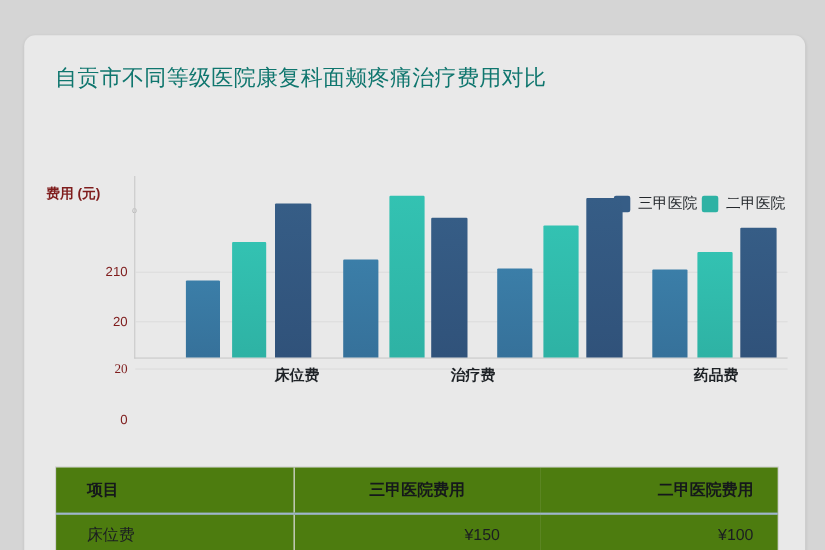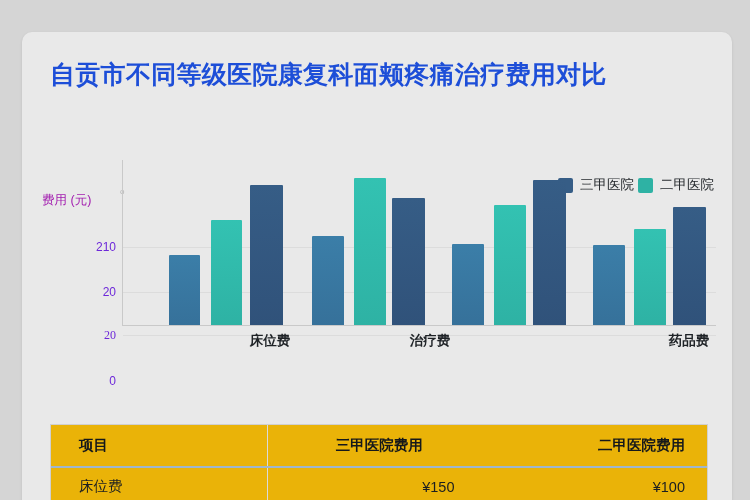--- a/index.html
+++ b/index.html
@@ -18,43 +18,43 @@
     width: 710px; height: 480px;
     background: #e9e9e9;
     border-radius: 10px 10px 0 0;
     box-shadow: 0 1px 3px rgba(0,0,0,.10);
     overflow: hidden;
   }
 
   
   #titlebox { position: absolute; left: 28px; top: 28px; width: 660px; }
   #title {
-    font-size: 25px; font-weight: bold; color: #1d4ed8;
+    font-size: 20px; font-weight: normal; color: #0f766e;
     letter-spacing: .3px; white-space: nowrap; line-height: 1.12;
   }
   #subtitle {
     margin-top: 9px;
     font-size: 17px; color: #24282c; letter-spacing: .2px;
     white-space: nowrap;
   }
 
   
   #chart { position: absolute; left: 0; top: 118px; width: 710px; height: 250px; }
   #ylabel {
-    position: absolute; left: 20px; top: 42px;
-    font-size: 12.5px; font-weight: normal; color: #a21caf;
+    position: absolute; left: 20px; top: 18px;
+    font-size: 12.5px; font-weight: bold; color: #7f1d1d;
     white-space: nowrap;
   }
   #ylabel-mark {
     position: absolute; left: 98px; top: 37px;
     font-size: 8px; color: #b3b3b3;
   }
   .ytick {
     position: absolute; right: 0; width: 56px;
-    text-align: right; font-size: 12px; color: #6d28d9;
+    text-align: right; font-size: 12px; color: #7f1d1d;
     transform: translateY(-7px);
   }
   #yticks { position: absolute; left: 32px; top: 0; width: 62px; height: 250px; }
 
   #plot {
     position: absolute; left: 100px; top: 10px;
     width: 594px; height: 166px;
     border-left: 1px solid #c9c9c9;
     border-bottom: 1px solid #c9c9c9;
   }
@@ -91,21 +91,21 @@
     width: 658px;
     background: #ececec;
     border: 1px solid #d0d0d0;
     border-collapse: collapse;
   }
   #table table { width: 100%; border-collapse: collapse; }
   #table th, #table td {
     padding: 9px 14px;
     font-size: 14.5px;
     border-bottom: 1px solid #dadada;
-    background: #eab308;
+    background: #4d7c0f;
   }
   #table thead th {
     font-weight: bold; color: #15181b;
     border-bottom: 2px solid #9fb6cc;
     padding: 11px 14px;
   }
   #table tbody td { color: #1b1e21; }
   .col-item  { text-align: left;  width: 33%; padding-left: 28px !important; }
   .col-a     { text-align: right; width: 34%; padding-right: 36px !important; }
   .col-b     { text-align: right; width: 33%; padding-right: 22px !important; }
@@ -158,21 +158,21 @@
           <div class="bar b1" style="left: 329px; width: 32px; height: 81px;"></div>
           <div class="bar b2" style="left: 371px; width: 32px; height: 120px;"></div>
           <div class="bar b3" style="left: 410px; width: 33px; height: 145px;"></div>
           <div class="bar b1" style="left: 470px; width: 32px; height: 80px;"></div>
           <div class="bar b2" style="left: 511px; width: 32px; height: 96px;"></div>
           <div class="bar b3" style="left: 550px; width: 33px; height: 118px;"></div>
         </div>
 
     <div class="catlabel" style="left: 248px;">床位费</div>
         <div class="catlabel" style="left: 408px;">治疗费</div>
-        <div class="catlabel" style="left: 667px;">药品费</div>
+        <div class="catlabel" style="left: 629px;">药品费</div>
       </div>
 
     <div id="table">
       <table>
         <thead>
           <tr>
             <th class="col-item">项目</th>
             <th class="col-a vsep">三甲医院费用</th>
             <th class="col-b">二甲医院费用</th>
           </tr>

